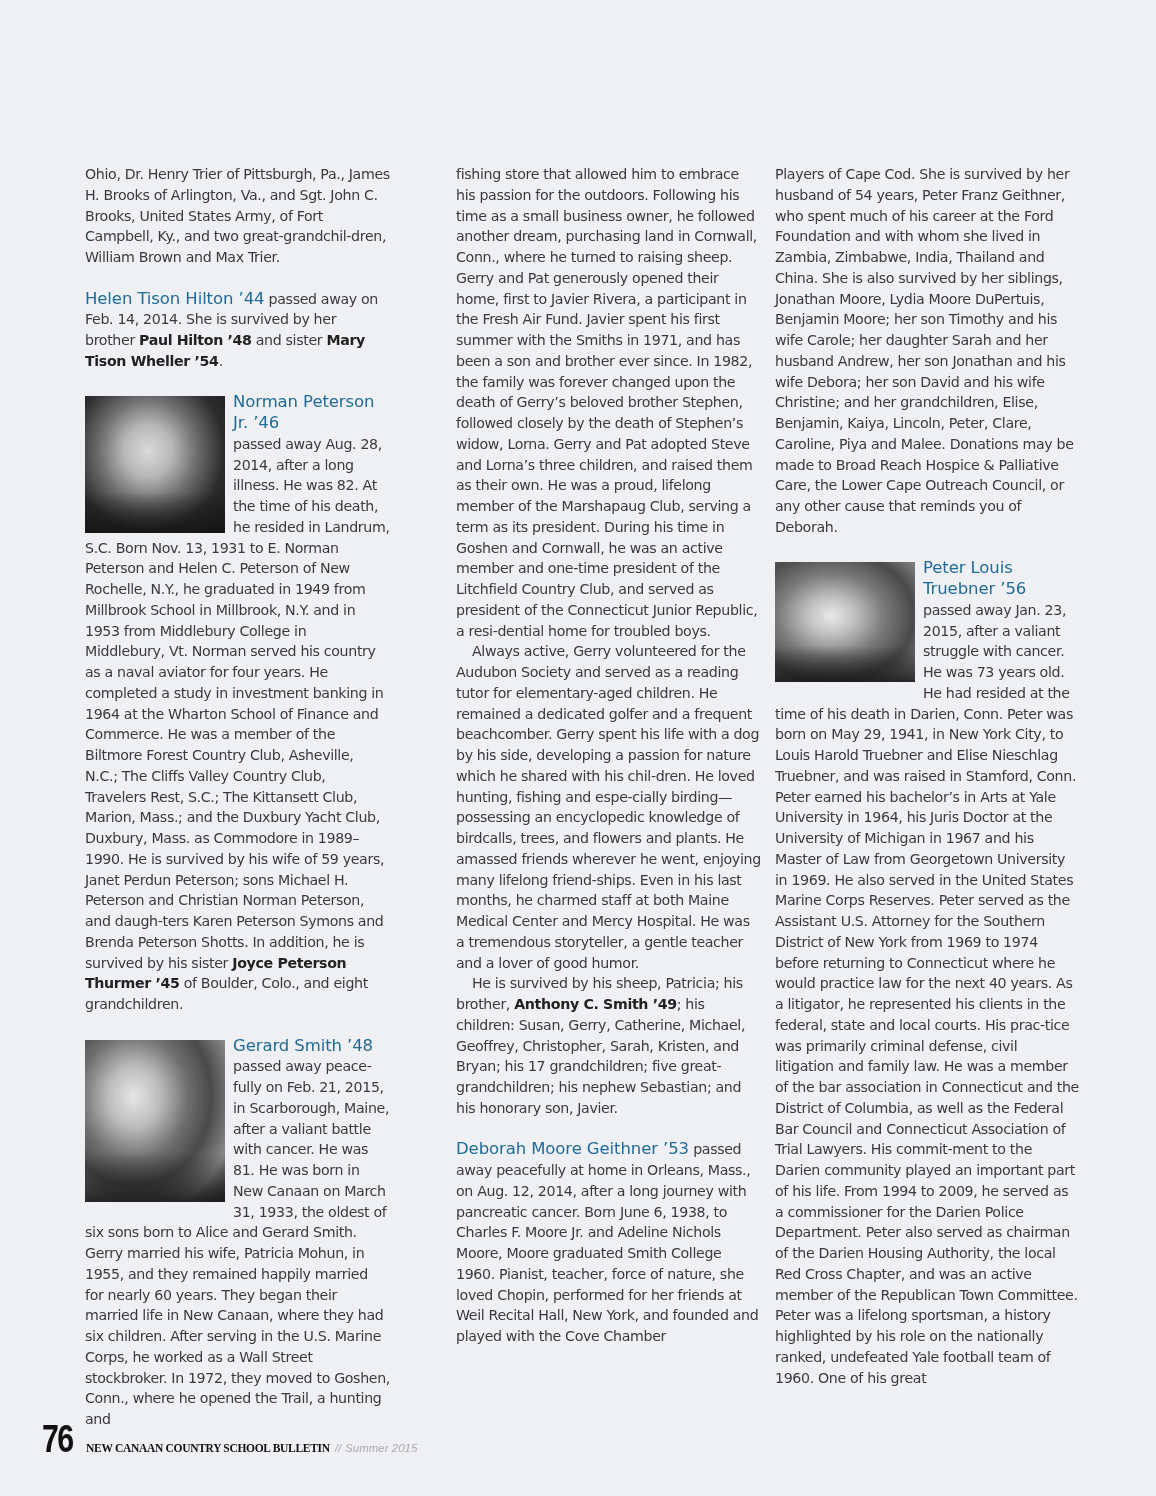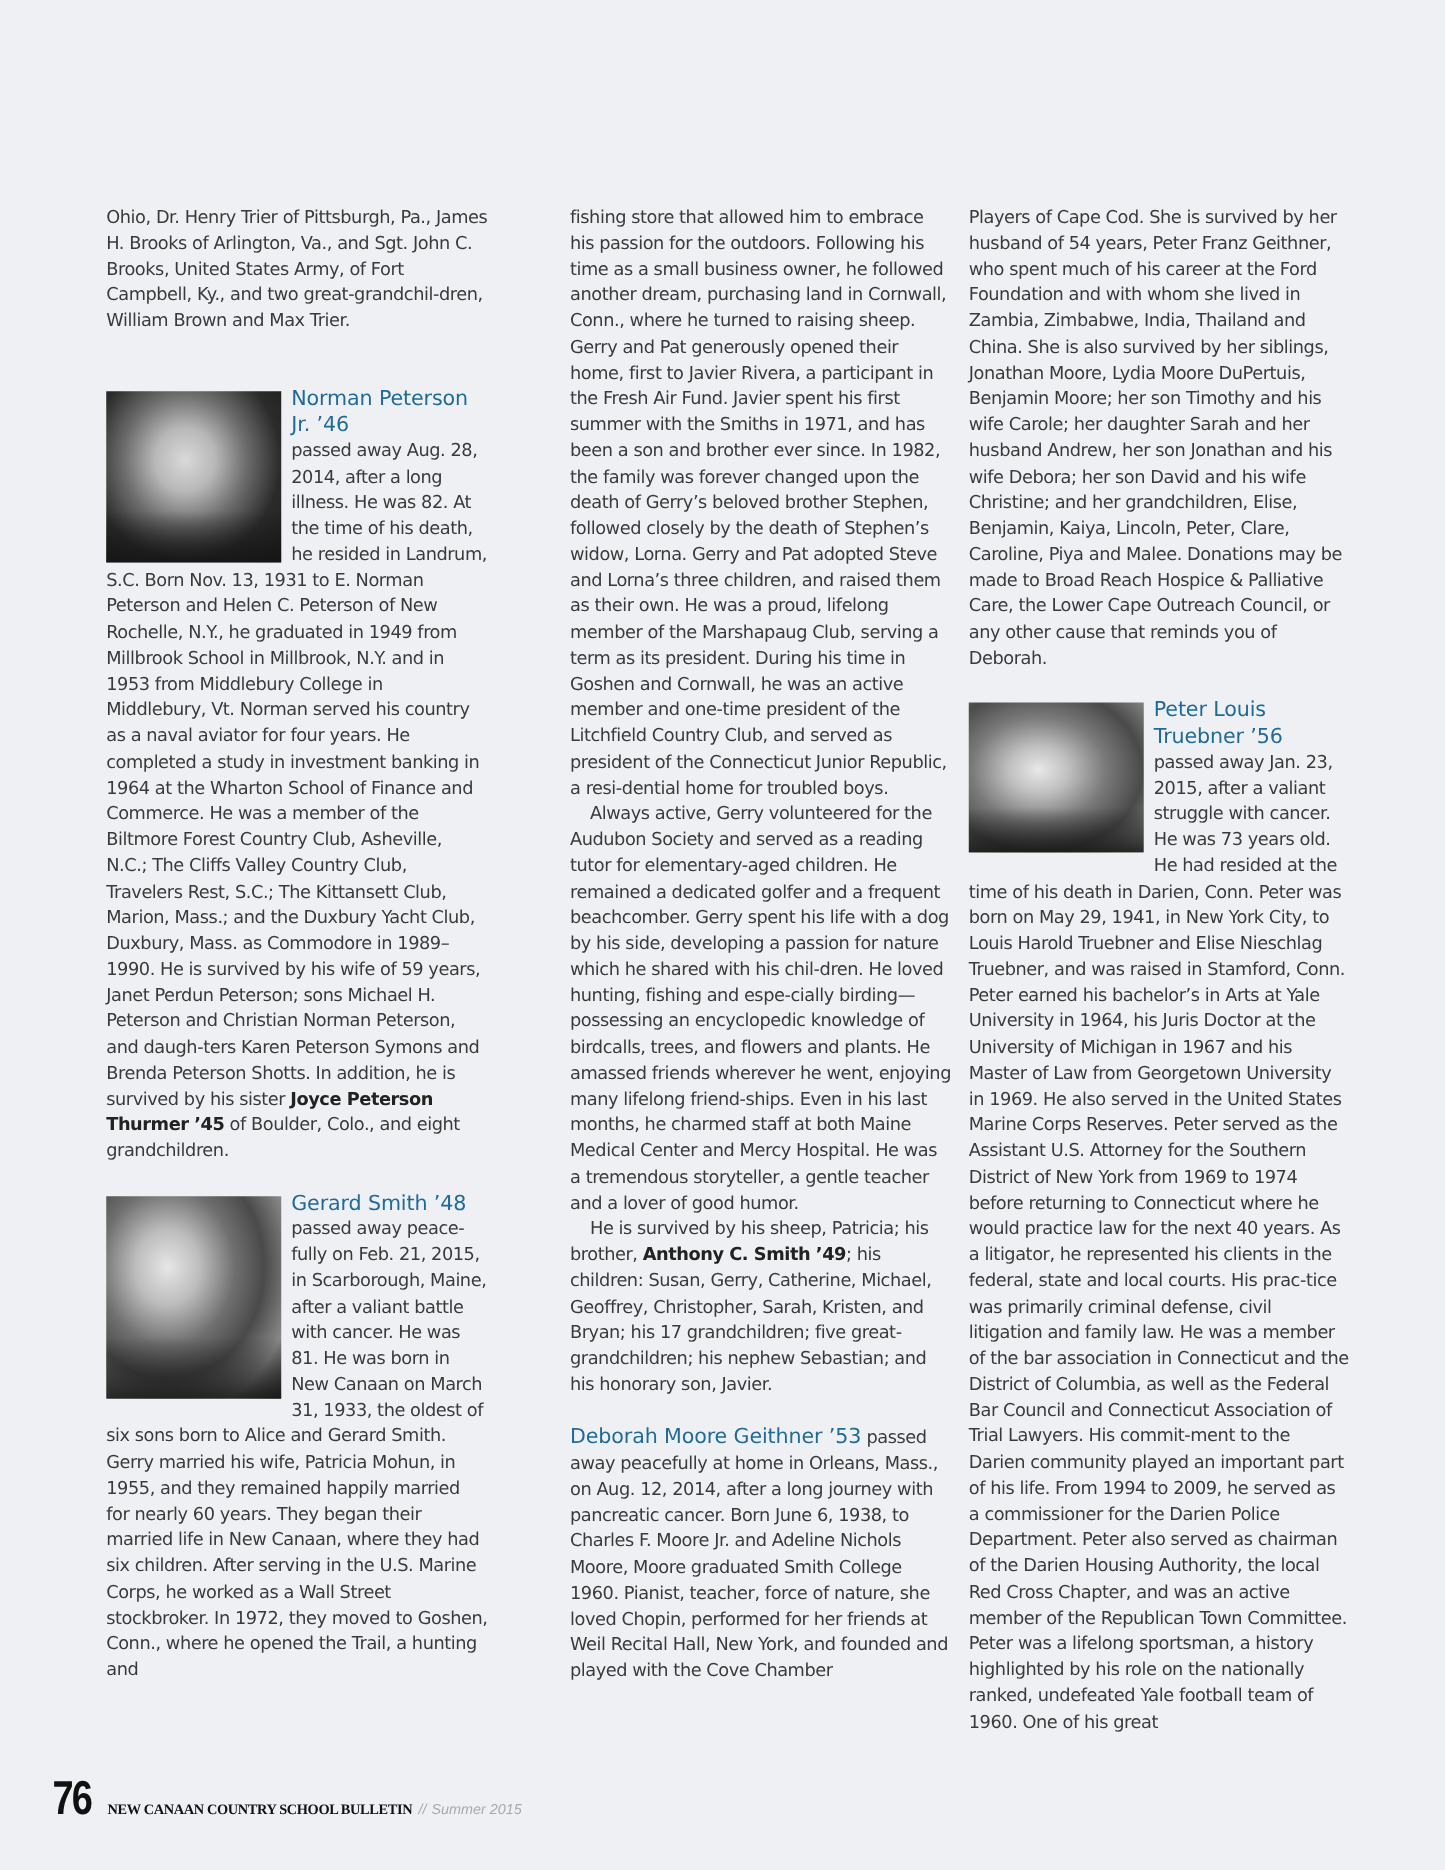--- a/index.html
+++ b/index.html
@@ -82,20 +82,23 @@
     .issue { font-family: "Liberation Sans", sans-serif; font-style: italic; font-size: 11.5px; color: #aaa; margin-left: 4px; }
   </style>
 </head>
 <body>
 
 <div class="page">
 
   <div class="col col1">
     <p>Ohio, Dr. Henry Trier of Pittsburgh, Pa., James H. Brooks of Arlington, Va., and Sgt. John C. Brooks, United States Army, of Fort Campbell, Ky., and two great-grandchil-dren, William Brown and Max Trier.</p>
     <div class="gap"></div>
+    <p>
+      <span class="name">Helen Tison Hilton ’44</span><span> passed away on Feb. 14, 2014. She is survived by her brother </span><span class="bname">Paul Hilton ’48</span><span> and sister </span><span class="bname">Mary Tison Wheller ’54</span><span>.</span>
+    </p>
     <div class="gap"></div>
     <div>
       <div class="photo photo-norman">
           <div class="shade"></div>
         </div>
       <p>
         <span class="name" style="display:block;line-height:20.75px;">Norman Peterson Jr. ’46</span><span>passed away Aug. 28, 2014, after a long illness. He was 82. At the time of his death, he resided in Landrum, S.C. Born Nov. 13, 1931 to E. Norman Peterson and Helen C. Peterson of New Rochelle, N.Y., he graduated in 1949 from Millbrook School in Millbrook, N.Y. and in 1953 from Middlebury College in Middlebury, Vt. Norman served his country as a naval aviator for four years. He completed a study in investment banking in 1964 at the Wharton School of Finance and Commerce. He was a member of the Biltmore Forest Country Club, Asheville, N.C.; The Cliffs Valley Country Club, Travelers Rest, S.C.; The Kittansett Club, Marion, Mass.; and the Duxbury Yacht Club, Duxbury, Mass. as Commodore in 1989–1990. He is survived by his wife of 59 years, Janet Perdun Peterson; sons Michael H. Peterson and Christian Norman Peterson, and daugh-ters Karen Peterson Symons and Brenda Peterson Shotts. In addition, he is survived by his sister </span><span class="bname">Joyce Peterson Thurmer ’45</span><span> of Boulder, Colo., and eight grandchildren.</span>
       </p>
     </div>
     <div class="gap"></div>

